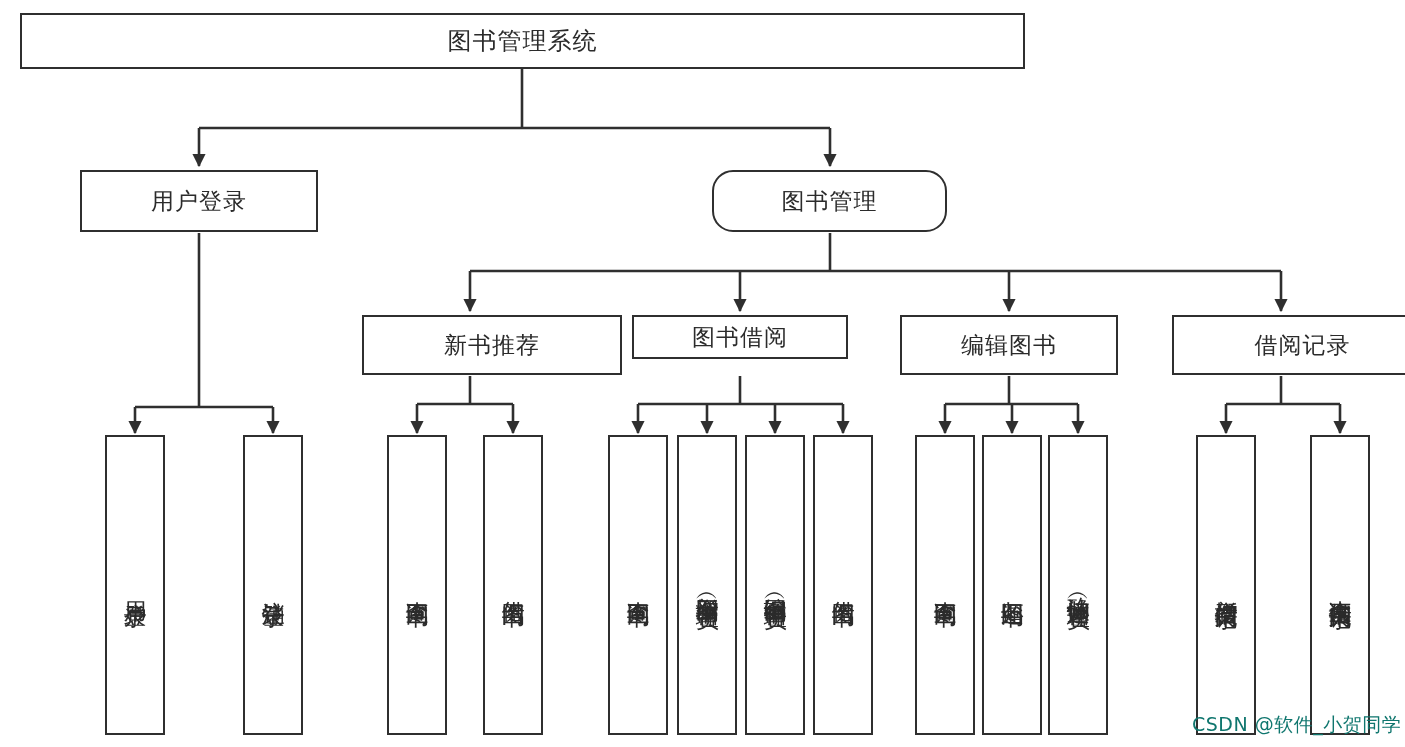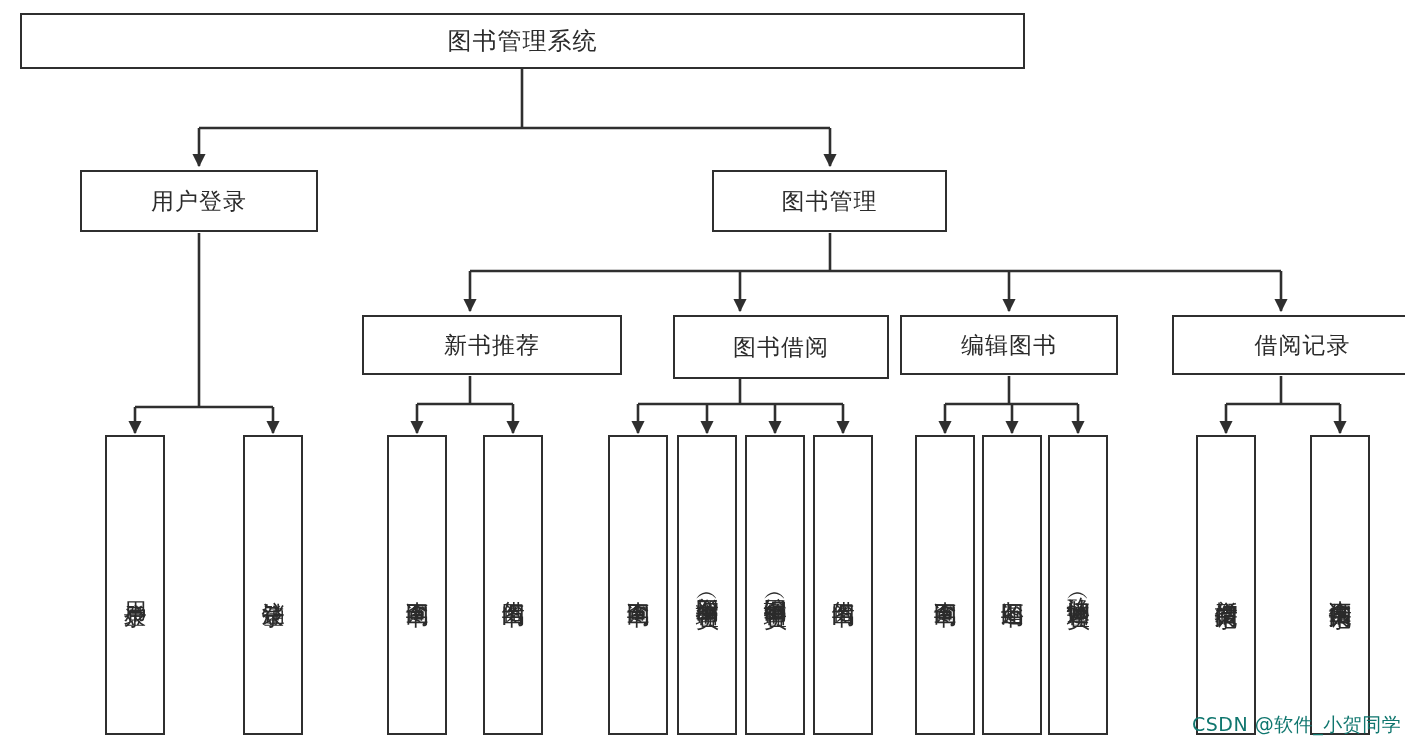--- a/index.html
+++ b/index.html
@@ -118,24 +118,24 @@
       <path d="M 1281 376 L 1281 404"></path>
       <path d="M 1226 404 L 1340 404"></path>
       <path d="M 1226 404 L 1226 433" marker-end="url(#arrow)"></path>
       <path d="M 1340 404 L 1340 433" marker-end="url(#arrow)"></path>
     </g>
   </svg>
 
   <div class="node node-h node-root" style="left:20px; top:13px; width:1005px; height:56px;">图书管理系统</div>
 
   <div class="node node-h" style="left:80px; top:170px; width:238px; height:62px;">用户登录</div>
-  <div class="node node-h" style="left:712px; top:170px; width:235px; height:62px;">图书管理</div>
+  <div class="node node-h" style="left:712px; top:170px; width:235px; height:62px;border-radius:21px;">图书管理</div>
 
   <div class="node node-h" style="left:362px; top:315px; width:260px; height:60px;">新书推荐</div>
-  <div class="node node-h" style="left:632px; top:315px; width:216px; height:64px;margin-left:41px;">图书借阅</div>
+  <div class="node node-h" style="left:632px; top:315px; width:216px; height:44px;">图书借阅</div>
   <div class="node node-h" style="left:900px; top:315px; width:218px; height:60px;">编辑图书</div>
   <div class="node node-h" style="left:1172px; top:315px; width:261px; height:60px;">借阅记录</div>
 
   <div class="node node-v leaf" style="left:105px; top:435px; width:60px; height:300px;">用户登录</div>
   <div class="node node-v leaf" style="left:243px; top:435px; width:60px; height:300px;">注销登录</div>
 
   <div class="node node-v leaf" style="left:387px; top:435px; width:60px; height:300px;">查询图书</div>
   <div class="node node-v leaf" style="left:483px; top:435px; width:60px; height:300px;">借阅图书</div>
 
   <div class="node node-v leaf" style="left:608px; top:435px; width:60px; height:300px;">查询图书</div>

